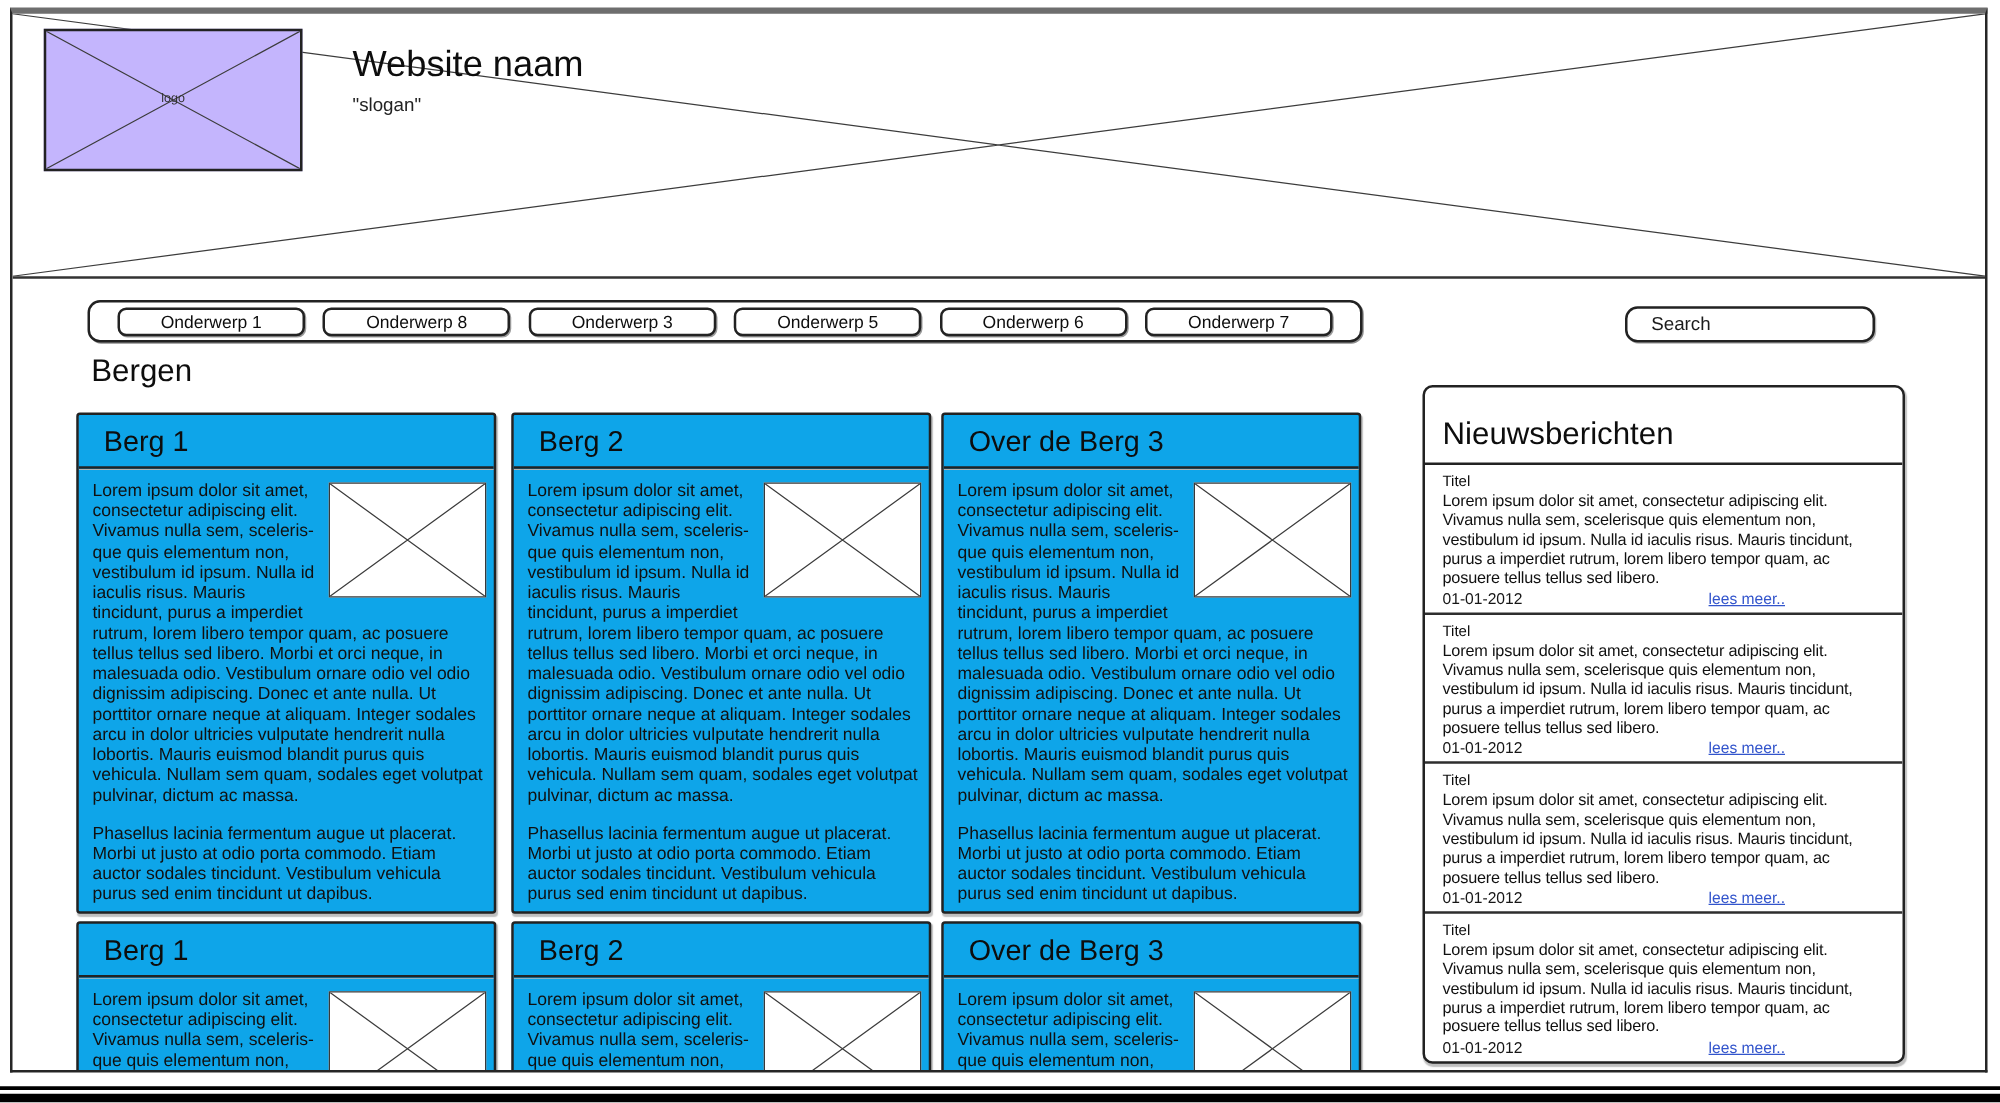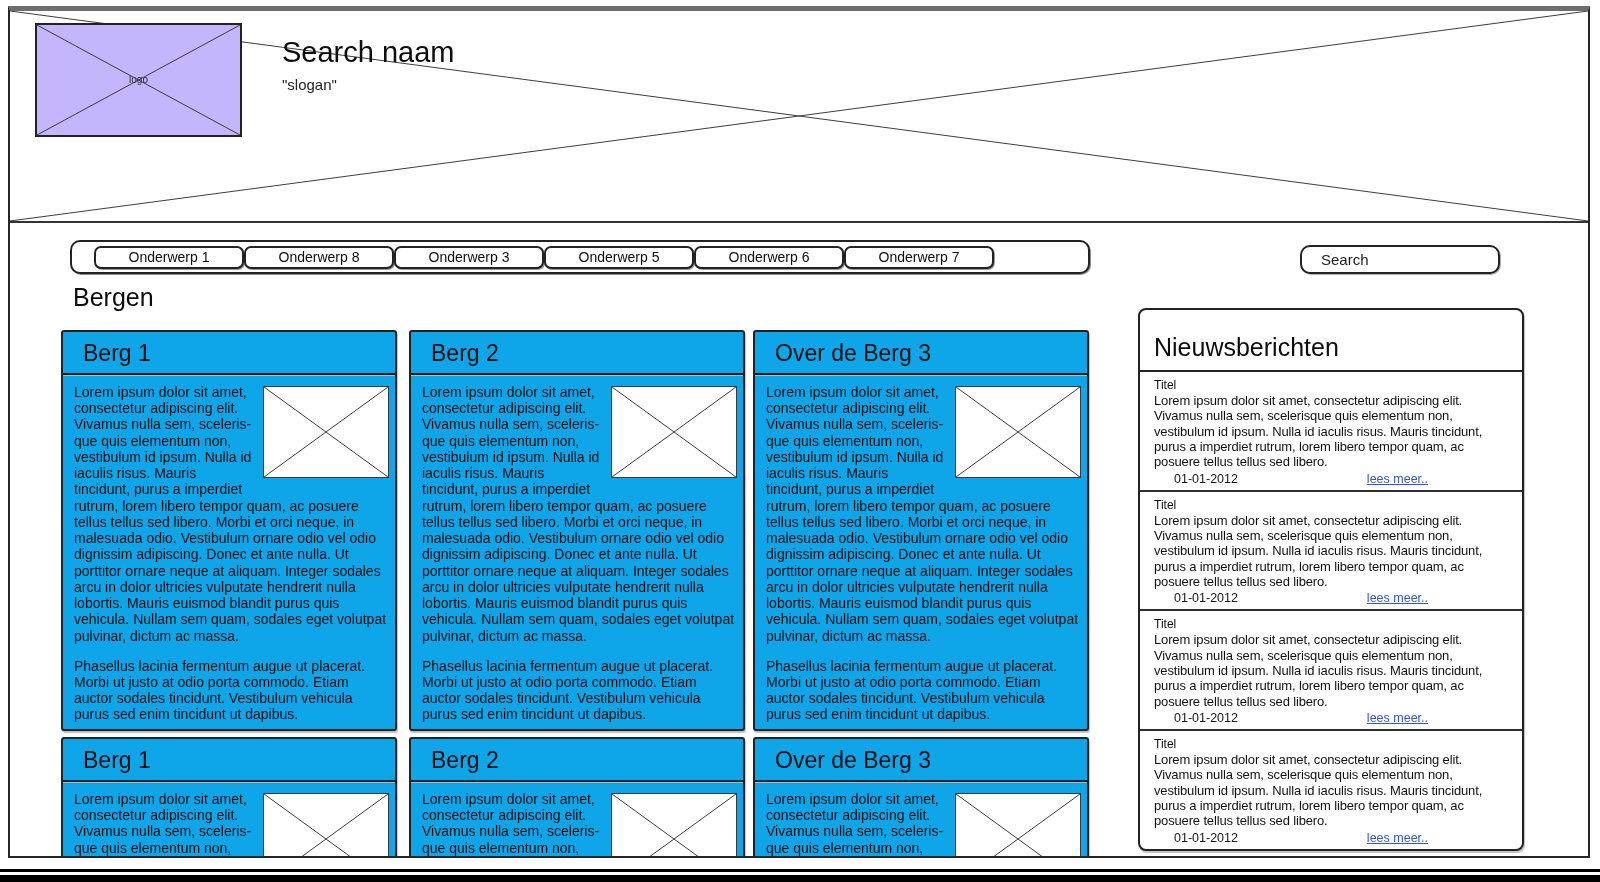--- a/index.html
+++ b/index.html
@@ -26,21 +26,21 @@
     text-align:center;font-size:10px;color:#333;z-index:1;
   }
   .title-block{position:absolute;left:272px;top:26px;}
   .site-name{font-size:29px;line-height:1.1;color:#0d0d0d;}
   .slogan{font-size:15px;margin-top:7px;color:#222;}
   
   .navbar{
     position:absolute;left:60px;top:229px;width:1020px;height:34px;
     border:2px solid #222;border-radius:10px;background:#fff;
     box-shadow:1px 1px 0 rgba(0,0,0,.45);
-    display:flex;align-items:center;
+    display:flex;align-items:center;justify-content:space-between;
     padding:0 22px;box-sizing:border-box;
   }
   .nav-btn{
     width:150px;height:23px;border:2px solid #222;border-radius:7px;background:#fff;
     box-shadow:1px 1px 0 rgba(0,0,0,.4);
     display:flex;align-items:center;justify-content:center;
     font-size:14px;color:#0d0d0d;cursor:pointer;box-sizing:border-box;white-space:nowrap;
   }
   .search-input{
     position:absolute;left:1290px;top:234px;width:200px;height:29px;
@@ -84,21 +84,21 @@
     border-bottom:2px solid #222;
   }
   .news-item{padding:6px 14px 3px;border-bottom:2px solid #2e2e2e;}
   .news-item:last-child{border-bottom:none;}
   .news-item-title{font-size:12px;font-weight:normal;color:#0d0d0d;margin:0 0 1px;}
   .news-item-text{font-size:13px;line-height:1.18;letter-spacing:-0.15px;color:#101010;margin:0;}
   .news-item-foot{
     display:flex;justify-content:space-between;align-items:center;
     padding:2px 80px 1px 0;
   }
-  .news-date{font-size:12.5px;color:#161616;margin-left:20px;}
+  .news-date{font-size:12.5px;color:#161616;}
   .news-link{font-size:12.5px;color:#3355cc;text-decoration:underline;cursor:pointer;}
   
   .footer-line{position:absolute;left:0;top:869px;width:1600px;height:3px;background:#000;}
   .footer-bar{position:absolute;left:0;top:875px;width:1600px;height:7px;background:#000;}
 </style>
 </head>
 <body>
 
 <div class="page">
 
@@ -110,21 +110,21 @@
     </div>
     <div class="logo-box">
       <div class="xfill">
         <svg viewBox="0 0 100 100" preserveAspectRatio="none">
           <path d="M0 0 L100 100 M0 100 L100 0" stroke="#3c3c3c" stroke-width="1" vector-effect="non-scaling-stroke" fill="none"></path>
         </svg>
       </div>
       <div class="logo-label">logo</div>
     </div>
     <div class="title-block">
-      <div class="site-name">Search naam</div>
+      <div class="site-name">Website naam</div>
       <div class="slogan">"slogan"</div>
     </div>
   </div>
 
   <div class="navbar">
     <div class="nav-btn">Onderwerp 1</div>
     <div class="nav-btn">Onderwerp 8</div>
     <div class="nav-btn">Onderwerp 3</div>
     <div class="nav-btn">Onderwerp 5</div>
     <div class="nav-btn">Onderwerp 6</div>

